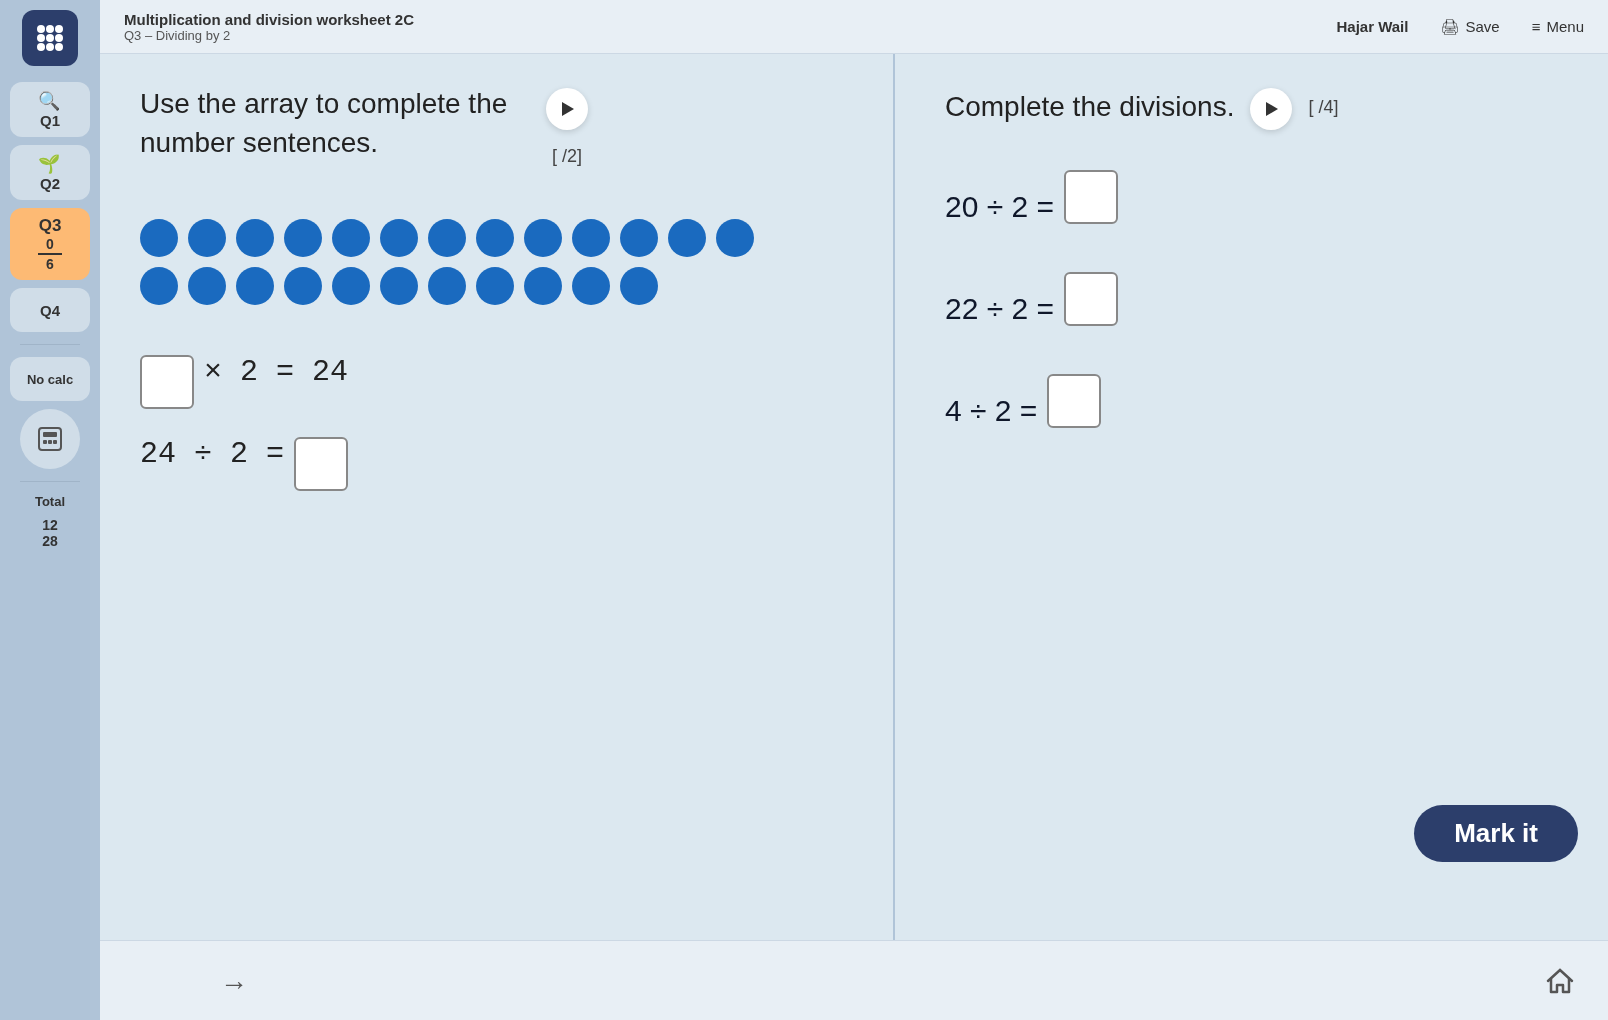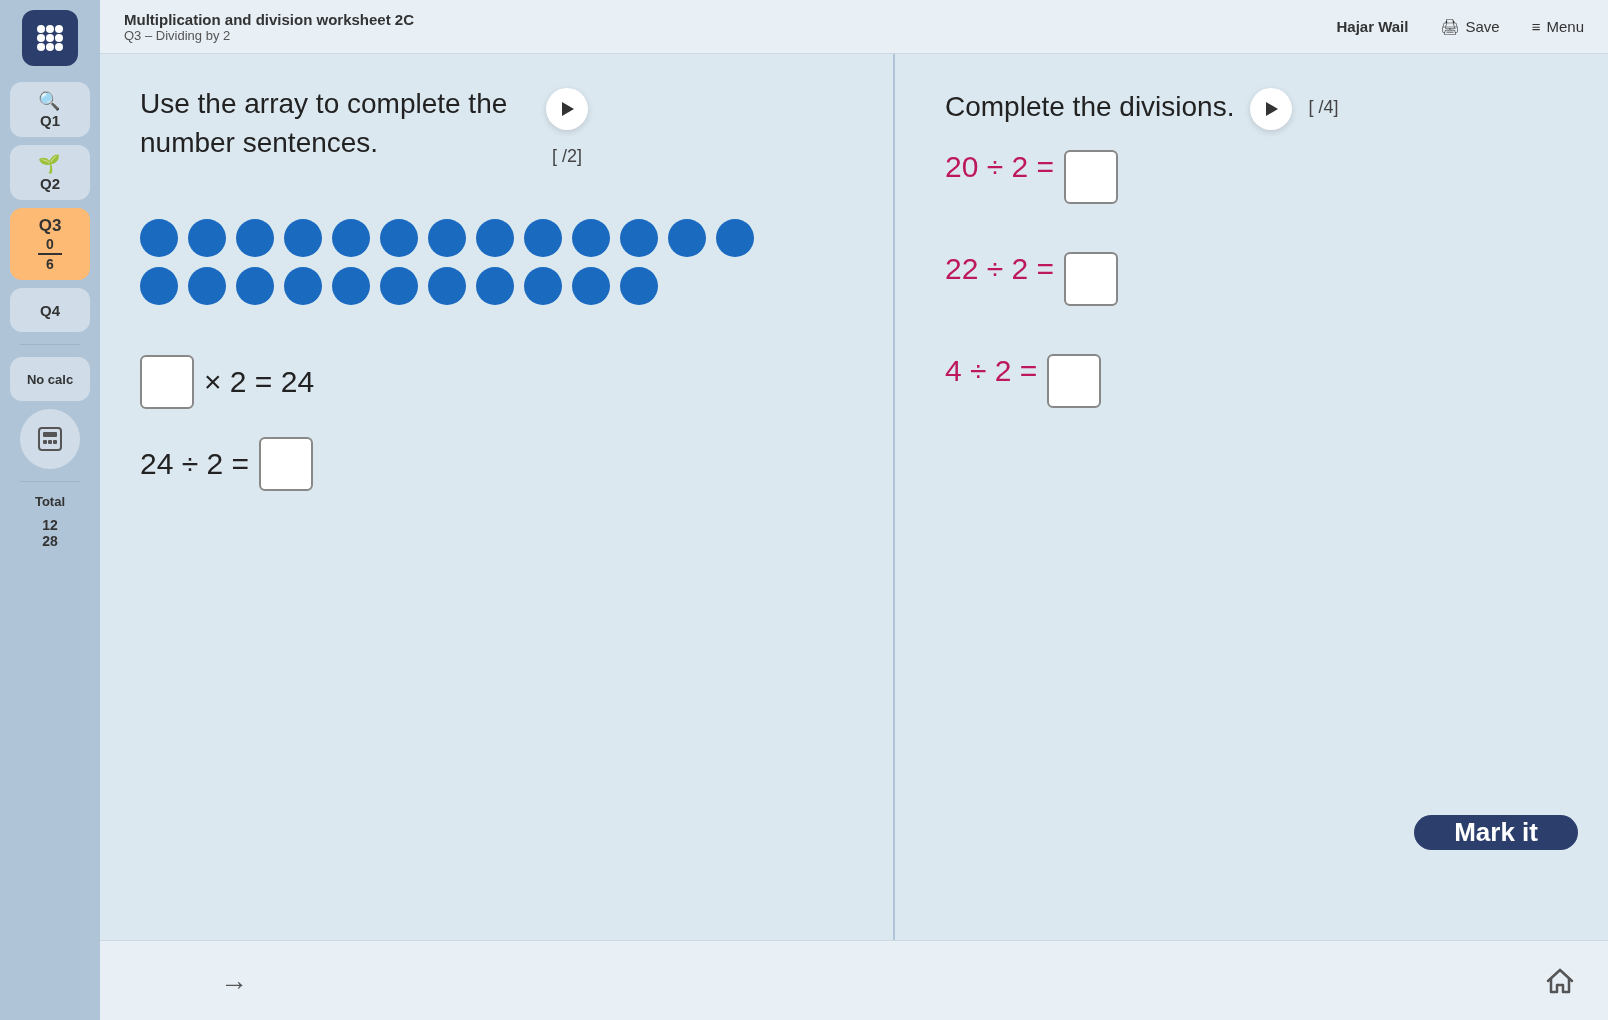--- a/index.html
+++ b/index.html
@@ -226,22 +226,23 @@
     .number-sentences {
       display: flex;
       flex-direction: column;
       gap: 28px;
       margin-top: 10px;
     }
     .number-sentence {
       font-size: 30px;
       color: #222;
       display: flex;
-      align-items: center;
+      align-items: flex-start;
       gap: 10px;
+      font-family: Liberation Mono, monospace;
     }
     .answer-box {
       width: 54px;
       height: 54px;
       border: 2px solid #888;
       border-radius: 6px;
       background: white;
       display: inline-flex;
       align-items: center;
       justify-content: center;
@@ -254,42 +255,42 @@
       padding: 30px 50px;
       display: flex;
       flex-direction: column;
       background: #dce8f0;
     }
 
     .right-header {
       display: flex;
       align-items: center;
       gap: 16px;
-      margin-bottom: 20px;
+      margin-bottom: 40px;
     }
     .right-title {
       font-size: 28px;
       font-weight: 400;
       color: #222;
     }
     .right-score {
       font-size: 18px;
       color: #444;
     }
 
     .division-list {
       display: flex;
       flex-direction: column;
       gap: 48px;
     }
     .division-item {
       font-size: 30px;
-      color: #be185d;
-      display: flex;
-      align-items: flex-start;
+      color: #0f172a;
+      display: flex;
+      align-items: flex-end;
       gap: 10px;
     }
 
     
     .bottom-bar {
       height: 80px;
       background: #e8eff5;
       border-top: 1px solid #ccd8e4;
       display: flex;
       align-items: center;
@@ -309,27 +310,27 @@
       justify-content: center;
       font-size: 26px;
       cursor: pointer;
       color: #555;
     }
     .mark-it-btn {
       background: #2c3e6b;
       color: white;
       border: none;
       border-radius: 30px;
-      padding: 2px 40px;
+      padding: 13px 40px;
       font-size: 26px;
       font-weight: 600;
       cursor: pointer;
       position: absolute;
       right: 30px;
-      bottom: 90px;
+      bottom: 78px;
     }
 
     .right-panel-wrapper {
       position: relative;
       flex: 1;
       display: flex;
       flex-direction: column;
     }
   </style>
 </head>

